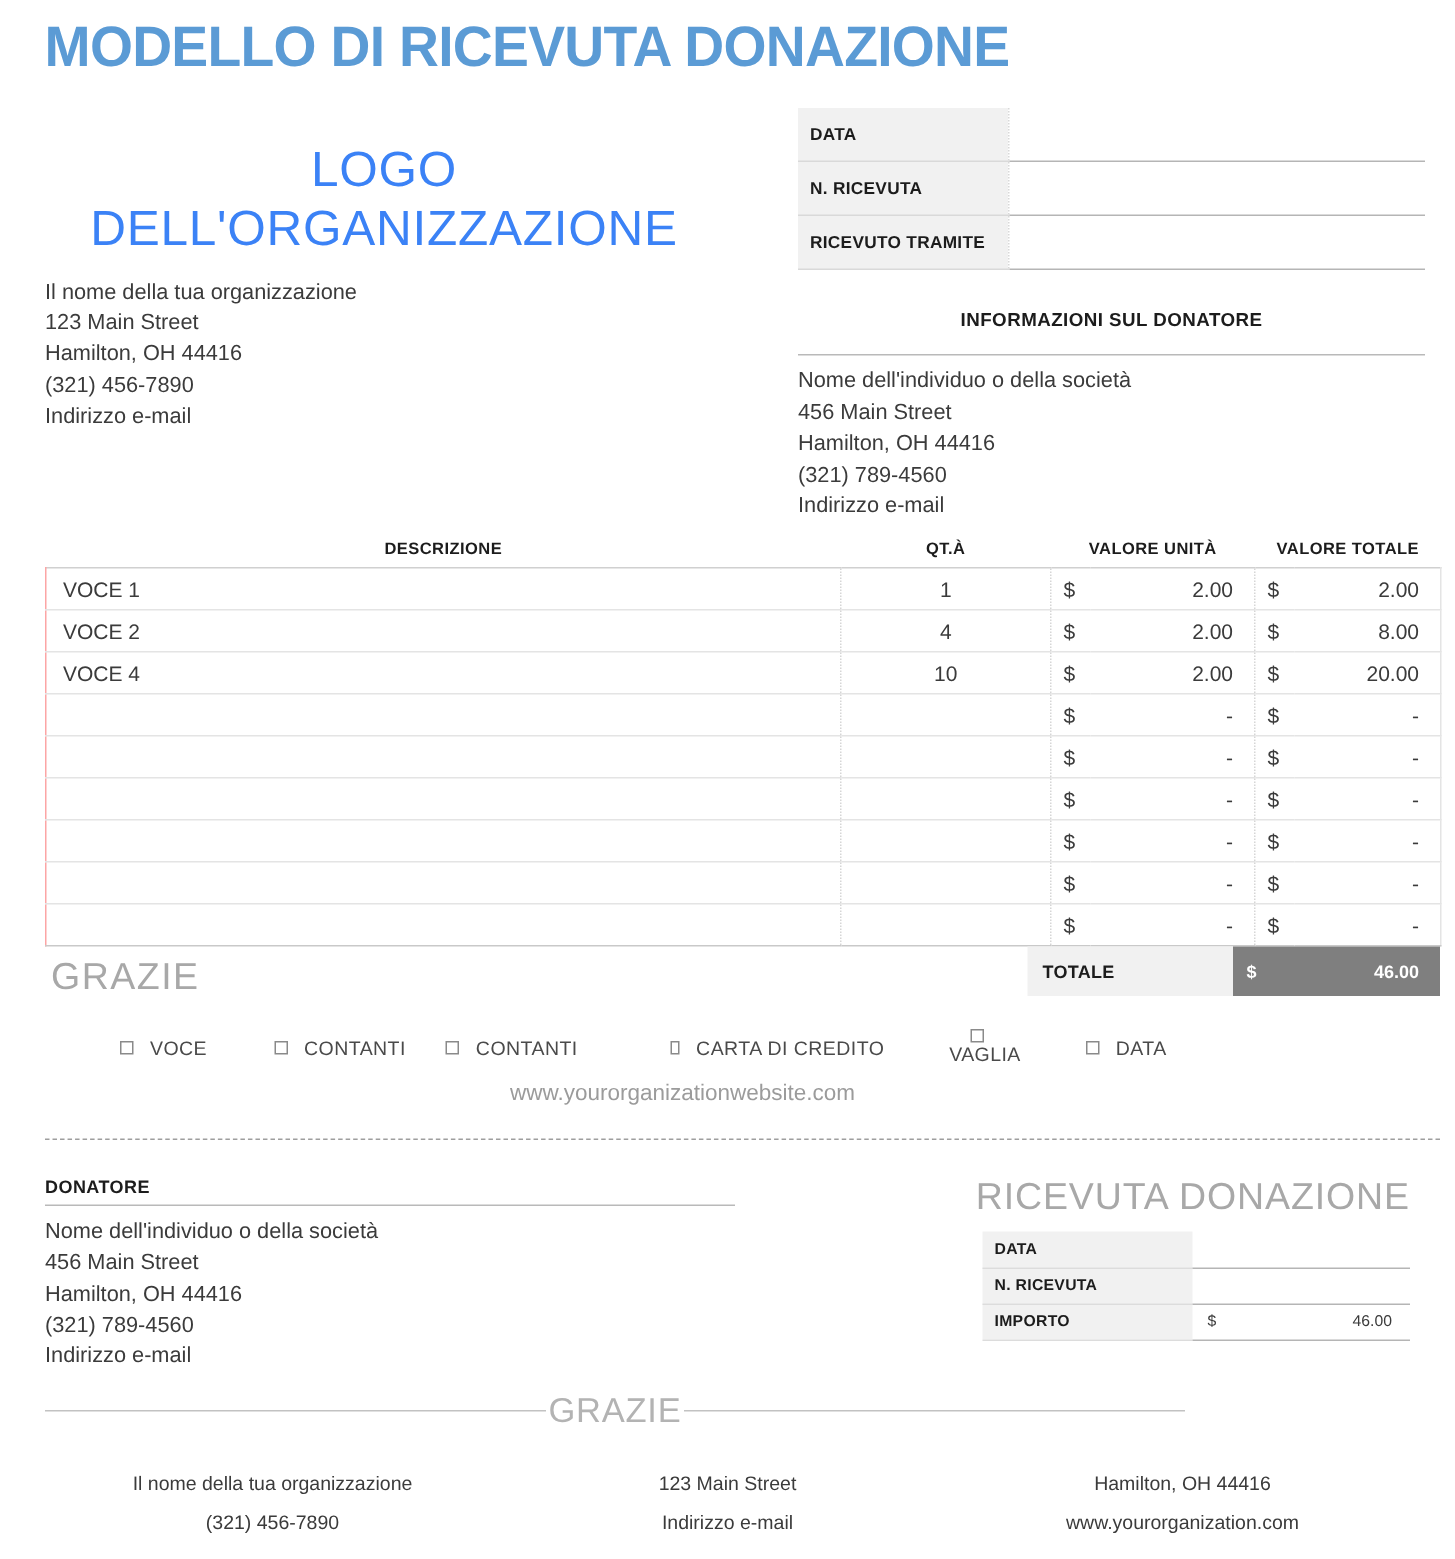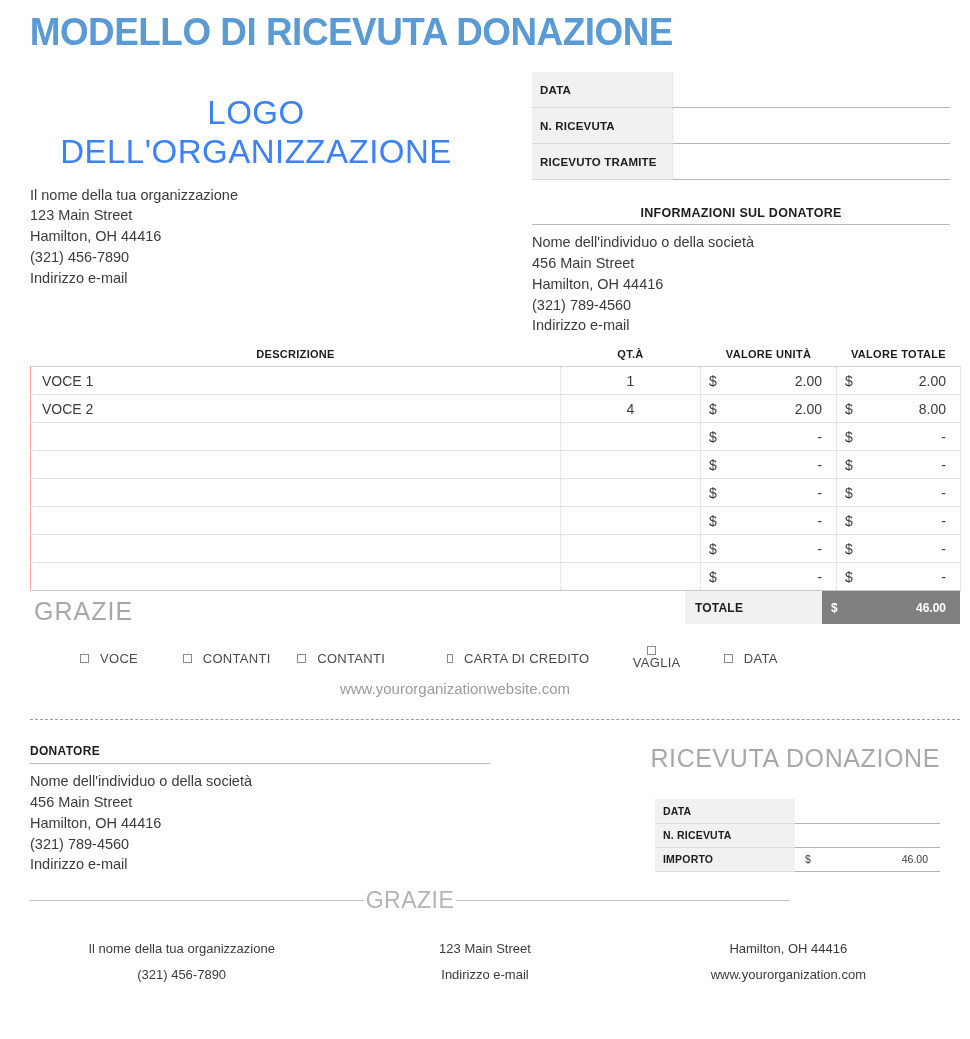--- a/index.html
+++ b/index.html
@@ -74,21 +74,21 @@
   }
 
   
   .donor-head {
     text-align: center;
     font-weight: bold;
     font-size: 12.5px;
     color: #1c1c1c;
     letter-spacing: 0.3px;
     margin-top: 26px;
-    padding-bottom: 4px;
+    padding-bottom: 16px;
     border-bottom: 1px solid #b9b9b9;
   }
   .addr-lines { margin-top: 7px; }
   .addr-lines div {
     font-size: 14.5px;
     line-height: 20.8px;
     color: #3b3b3b;
   }
 
   
@@ -242,21 +242,21 @@
     letter-spacing: 0.3px;
     padding-bottom: 5px;
     border-bottom: 1px solid #b9b9b9;
     width: 460px;
   }
   .stub-title {
     text-align: right;
     font-size: 25px;
     color: #a8a8a8;
     letter-spacing: 0.6px;
-    margin-bottom: 26px;
+    margin-bottom: 8px;
   }
   table.stub-meta {
     border-collapse: collapse;
     width: 285px;
     margin-left: auto;
     table-layout: fixed;
   }
   table.stub-meta td {
     height: 24px;
     font-size: 10.5px;
@@ -394,20 +394,28 @@
         </tr>
         <tr class="item-row">
           <td class="c-desc">VOCE 2</td>
           <td class="c-qty">4</td>
           <td class="c-unit-sym">$</td>
           <td class="c-unit-val">2.00</td>
           <td class="c-tot-sym">$</td>
           <td class="c-tot-val">8.00</td>
         </tr>
         <tr class="item-row">
+          <td class="c-desc">VOCE 4</td>
+          <td class="c-qty">10</td>
+          <td class="c-unit-sym">$</td>
+          <td class="c-unit-val">2.00</td>
+          <td class="c-tot-sym">$</td>
+          <td class="c-tot-val">20.00</td>
+        </tr>
+        <tr class="item-row">
           <td class="c-desc"></td>
           <td class="c-qty"></td>
           <td class="c-unit-sym">$</td>
           <td class="c-unit-val">-</td>
           <td class="c-tot-sym">$</td>
           <td class="c-tot-val">-</td>
         </tr>
         <tr class="item-row">
           <td class="c-desc"></td>
           <td class="c-qty"></td>

